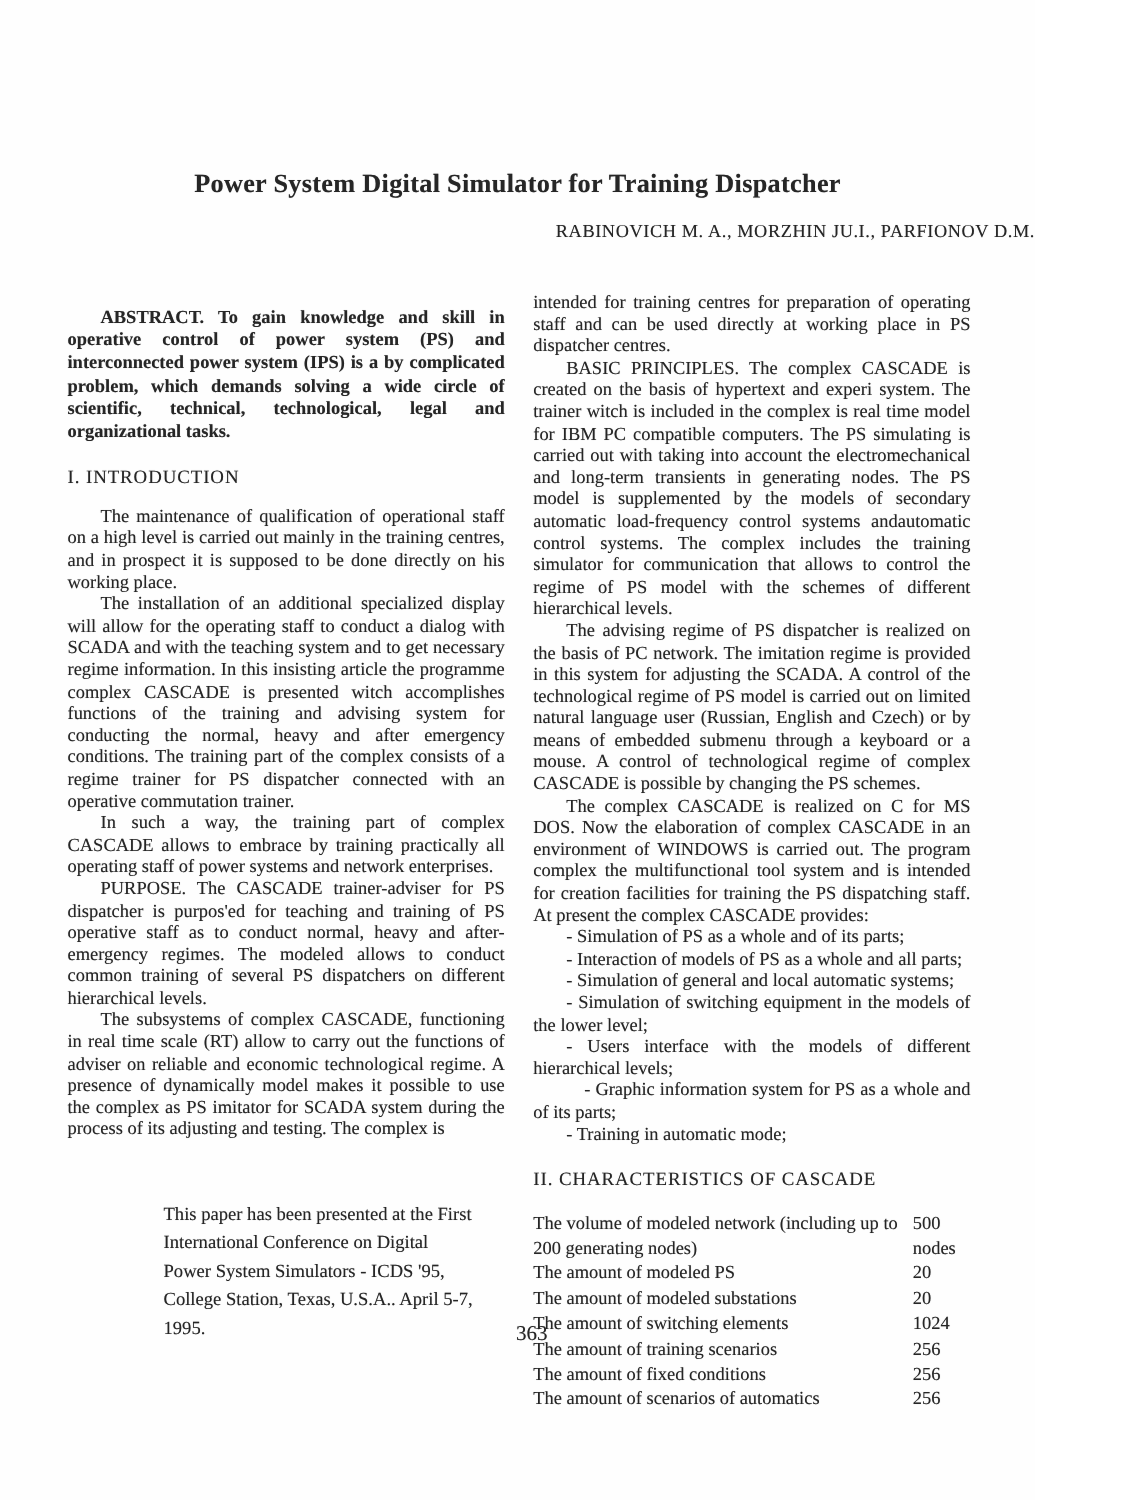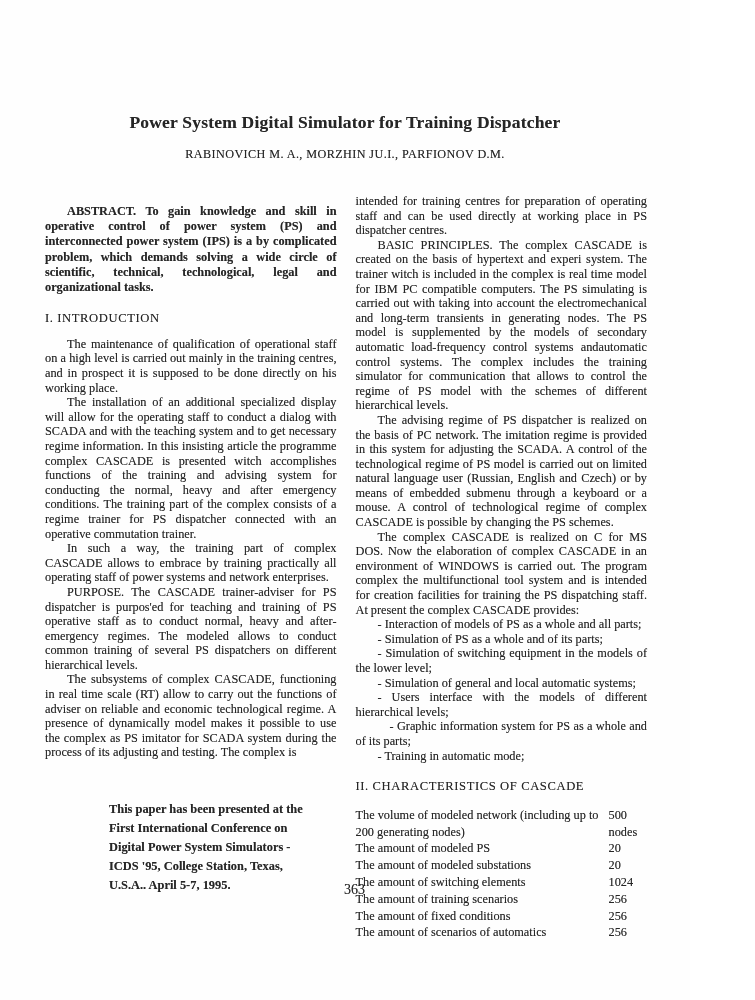--- a/index.html
+++ b/index.html
@@ -19,21 +19,21 @@
   }
   .paper-title {
     margin: 112px 70px 0 70px;
     text-align: center;
     font-size: 17.5px;
     font-weight: bold;
     letter-spacing: 0.2px;
   }
   .paper-authors {
     margin-top: 14px;
-    text-align: center;
+    text-align: right;
     font-size: 12.2px;
     letter-spacing: 0.4px;
   }
   .columns {
     display: flex;
     gap: 19px;
     margin: 32px 43px 0 45px;
   }
   .col {
     width: 324px;
@@ -58,21 +58,20 @@
     letter-spacing: 0.6px;
   }
   .bullet { text-indent: 22px; }
   .bullet-deep { text-indent: 34px; }
   .footnote {
     margin: 40px 0 0 64px;
     width: 208px;
     text-align: left;
     font-size: 12.4px;
     line-height: 19px;
-    font-weight: bold;
   }
   .char-table {
     width: 100%;
     border-collapse: collapse;
     margin-top: 2px;
   }
   .char-table td {
     padding: 0;
     font-size: 12.3px;
     line-height: 16.8px;
@@ -112,24 +111,24 @@
       <p class="indent">PURPOSE. The CASCADE trainer-adviser for PS dispatcher is purpos'ed for teaching and training of PS operative staff as to conduct normal, heavy and after-emergency regimes. The modeled allows to conduct common training of several PS dispatchers on different hierarchical levels.</p>
       <p class="indent">The subsystems of complex CASCADE, functioning in real time scale (RT) allow to carry out the functions of adviser on reliable and economic technological regime. A presence of dynamically model makes it possible to use the complex as PS imitator for SCADA system during the process of its adjusting and testing. The complex is</p>
       <div class="footnote">This paper has been presented at the First International Conference on Digital Power System Simulators - ICDS '95, College Station, Texas, U.S.A.. April 5-7, 1995.</div>
     </div>
 
     <div class="col">
       <p>intended for training centres for preparation of operating staff and can be used directly at working place in PS dispatcher centres.</p>
       <p class="indent">BASIC PRINCIPLES. The complex CASCADE is created on the basis of hypertext and experi system. The trainer witch is included in the complex is real time model for IBM PC compatible computers. The PS simulating is carried out with taking into account the electromechanical and long-term transients in generating nodes. The PS model is supplemented by the models of secondary automatic load-frequency control systems andautomatic control systems. The complex includes the training simulator for communication that allows to control the regime of PS model with the schemes of different hierarchical levels.</p>
       <p class="indent">The advising regime of PS dispatcher is realized on the basis of PC network. The imitation regime is provided in this system for adjusting the SCADA. A control of the technological regime of PS model is carried out on limited natural language user (Russian, English and Czech) or by means of embedded submenu through a keyboard or a mouse. A control of technological regime of complex CASCADE is possible by changing the PS schemes.</p>
       <p class="indent">The complex CASCADE is realized on C for MS DOS. Now the elaboration of complex CASCADE in an environment of WINDOWS is carried out. The program complex the multifunctional tool system and is intended for creation facilities for training the PS dispatching staff. At present the complex CASCADE provides:</p>
+      <p class="bullet">- Simulation of PS as a whole and of its parts;</p>
       <p class="bullet">- Interaction of models of PS as a whole and all parts;</p>
-      <p class="bullet">- Simulation of PS as a whole and of its parts;</p>
+      <p class="bullet">- Simulation of general and local automatic systems;</p>
       <p class="bullet">- Simulation of switching equipment in the models of the lower level;</p>
-      <p class="bullet">- Simulation of general and local automatic systems;</p>
       <p class="bullet">- Users interface with the models of different hierarchical levels;</p>
       <p class="bullet bullet-deep">- Graphic information system for PS as a whole and of its parts;</p>
       <p class="bullet">- Training in automatic mode;</p>
 
       <h2 class="section-heading">II. CHARACTERISTICS OF CASCADE</h2>
 
       <table class="char-table">
         <tbody>
           <tr>
             <td class="label">The volume of modeled network (including up to 200 generating nodes)</td>

